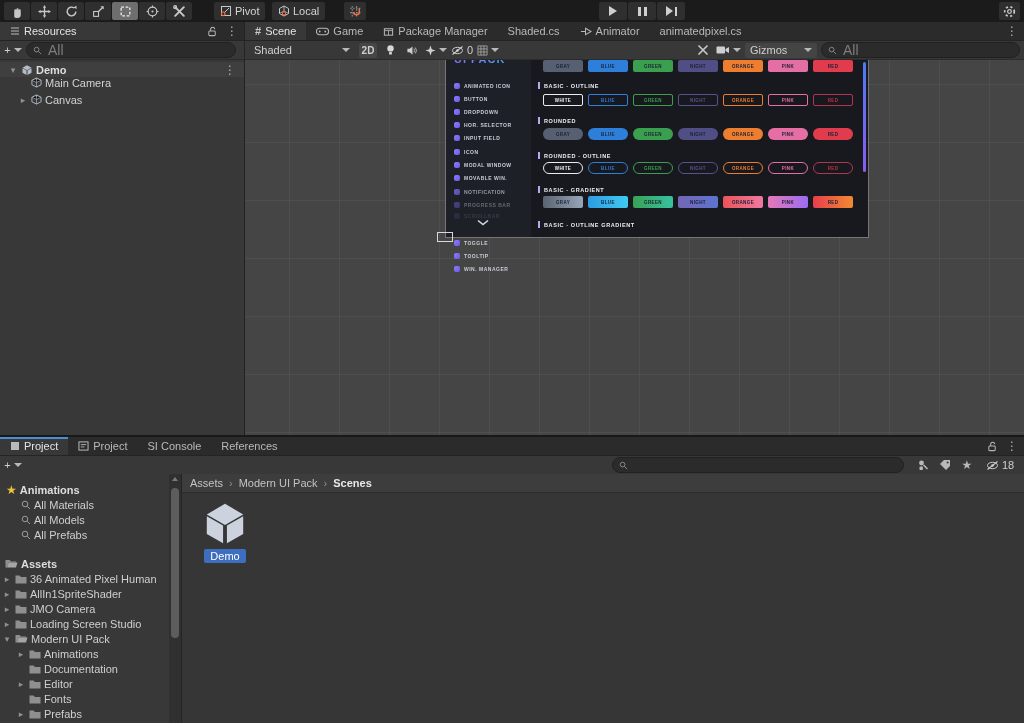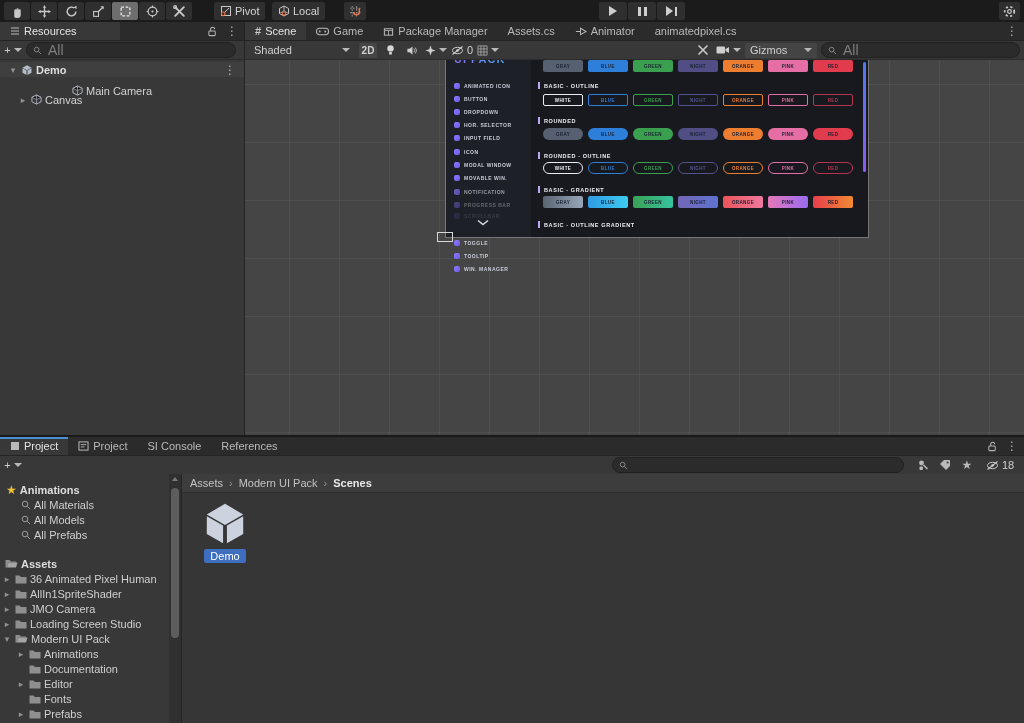--- a/index.html
+++ b/index.html
@@ -245,21 +245,21 @@
       <span>
           <svg width="12" height="12" viewBox="0 0 48 48">
             <polygon points="24,5 42,15 24,25 6,15" fill="#b4bcc8"></polygon>
             <polygon points="6,17 22,26 22,44 6,35" fill="#b4bcc8"></polygon>
             <polygon points="42,17 26,26 26,44 42,35" fill="#b4bcc8"></polygon>
           </svg>
         </span>
       <span class="bold">Demo</span>
       <span class="kebab" style="margin-left:auto;margin-right:8px;">⋮</span>
     </div>
-    <div class="hrow" style="top:61px;margin-left:41px;">
+    <div class="hrow" style="top:53px;">
       <span style="width:28px;"></span>
       <span>
           <svg width="11" height="11" viewBox="0 0 12 12">
             <polygon points="6,1 11,3.5 11,8.5 6,11 1,8.5 1,3.5" fill="none" stroke="#b6c0cc"></polygon>
             <path d="M6 1 V6 M1 3.5 L6 6 L11 3.5 M6 11 V6" stroke="#b6c0cc" stroke-width=".7"></path>
           </svg>
         </span>
       <span>Main Camera</span>
     </div>
     <div class="hrow" style="top:70px;">
@@ -294,21 +294,21 @@
       <div class="tab">
         <span>
             <svg width="11" height="11" viewBox="0 0 12 12">
               <rect x="1.5" y="3" width="9" height="7" fill="none" stroke="#b9b9b9" stroke-width="1.1"></rect>
               <path d="M1.5 5 H10.5 M6 5 V10" stroke="#b9b9b9" stroke-width=".9"></path>
             </svg>
           </span>
         <span>Package Manager</span>
       </div>
       <div class="tab">
-        <span>Assets.cs</span>
+        <span>Shaded.cs</span>
       </div>
       <div class="tab">
         <span>
             <svg width="12" height="9" viewBox="0 0 13 9">
               <path d="M1 4.5 H6" stroke="#b9b9b9" stroke-width="1.1"></path>
               <polygon points="6,1 12,4.5 6,8" fill="none" stroke="#b9b9b9" stroke-width="1.1"></polygon>
             </svg>
           </span>
         <span>Animator</span>
       </div>

